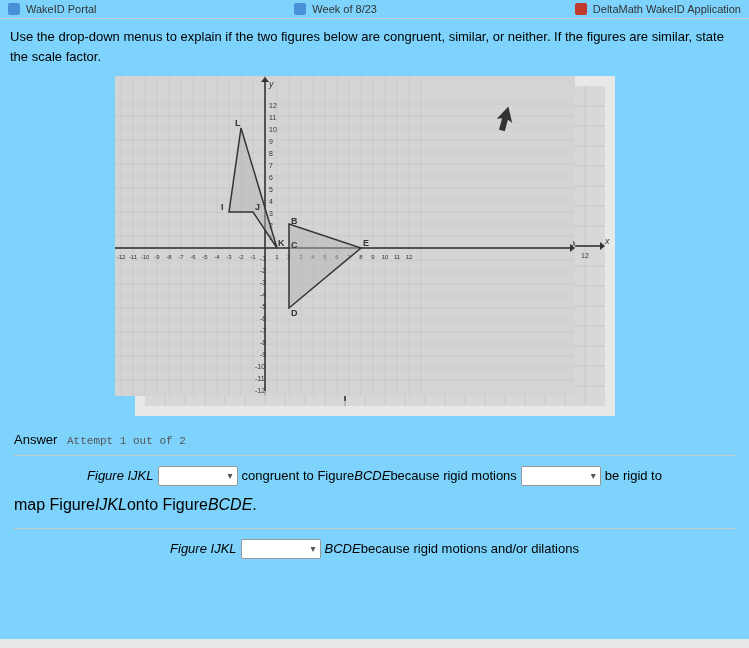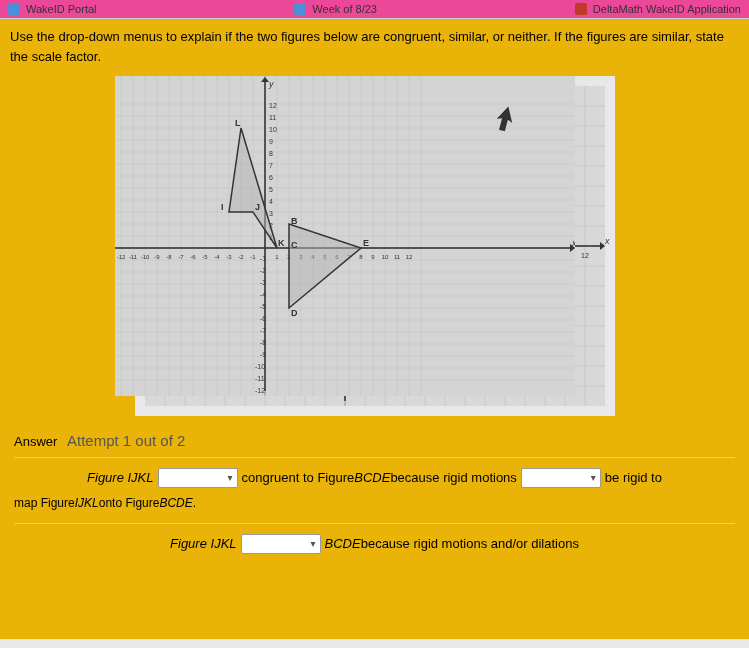--- a/index.html
+++ b/index.html
@@ -9,21 +9,21 @@
       background: #e8e8e8;
       width: 749px;
       min-height: 648px;
     }
 
     
     .topbar {
       display: flex;
       justify-content: space-between;
       align-items: center;
-      background: #ec4899;
+      background: #7dd3fc;
       border-bottom: 1px solid #ccc;
       padding: 3px 8px;
       font-size: 11px;
     }
     .topbar-left, .topbar-center, .topbar-right {
       display: flex;
       align-items: center;
       gap: 4px;
     }
     .topbar-left span { color: #333; }
@@ -39,21 +39,21 @@
     .tab-icon-red {
       width: 12px; height: 12px;
       display: inline-block;
       background: #c0392b;
       border-radius: 2px;
       margin-right: 2px;
     }
 
     
     .main-content {
-      background: #eab308;
+      background: #7dd3fc;
       margin: 0;
       padding: 8px 10px;
       min-height: 620px;
     }
 
     .instructions {
       font-size: 13px;
       line-height: 1.5;
       margin-bottom: 8px;
     }
@@ -70,36 +70,36 @@
     
     .answer-section {
       margin-top: 16px;
       padding: 0 4px;
     }
     .answer-label {
       font-size: 13px;
       margin-bottom: 6px;
     }
     .answer-label strong { font-weight: normal; }
-    .answer-label span { font-size: 15px; color: #555; margin-left: 6px; }
+    .answer-label span { font-size: 11px; color: #555; margin-left: 6px; font-family: Liberation Mono, monospace; }
 
     .answer-row {
       display: flex;
       align-items: center;
       flex-wrap: wrap;
       margin-bottom: 4px;
       font-size: 13px;
       line-height: 1.8;
       justify-content: center;
     }
     .answer-row2 {
       display: flex;
       align-items: center;
       flex-wrap: wrap;
-      font-size: 12px;
+      font-size: 16px;
       line-height: 1.8;
       margin-bottom: 2px;
     }
 
     .italic-text { font-style: italic; }
 
     .dropdown {
       display: inline-flex;
       align-items: center;
       border: 1px solid #999;

